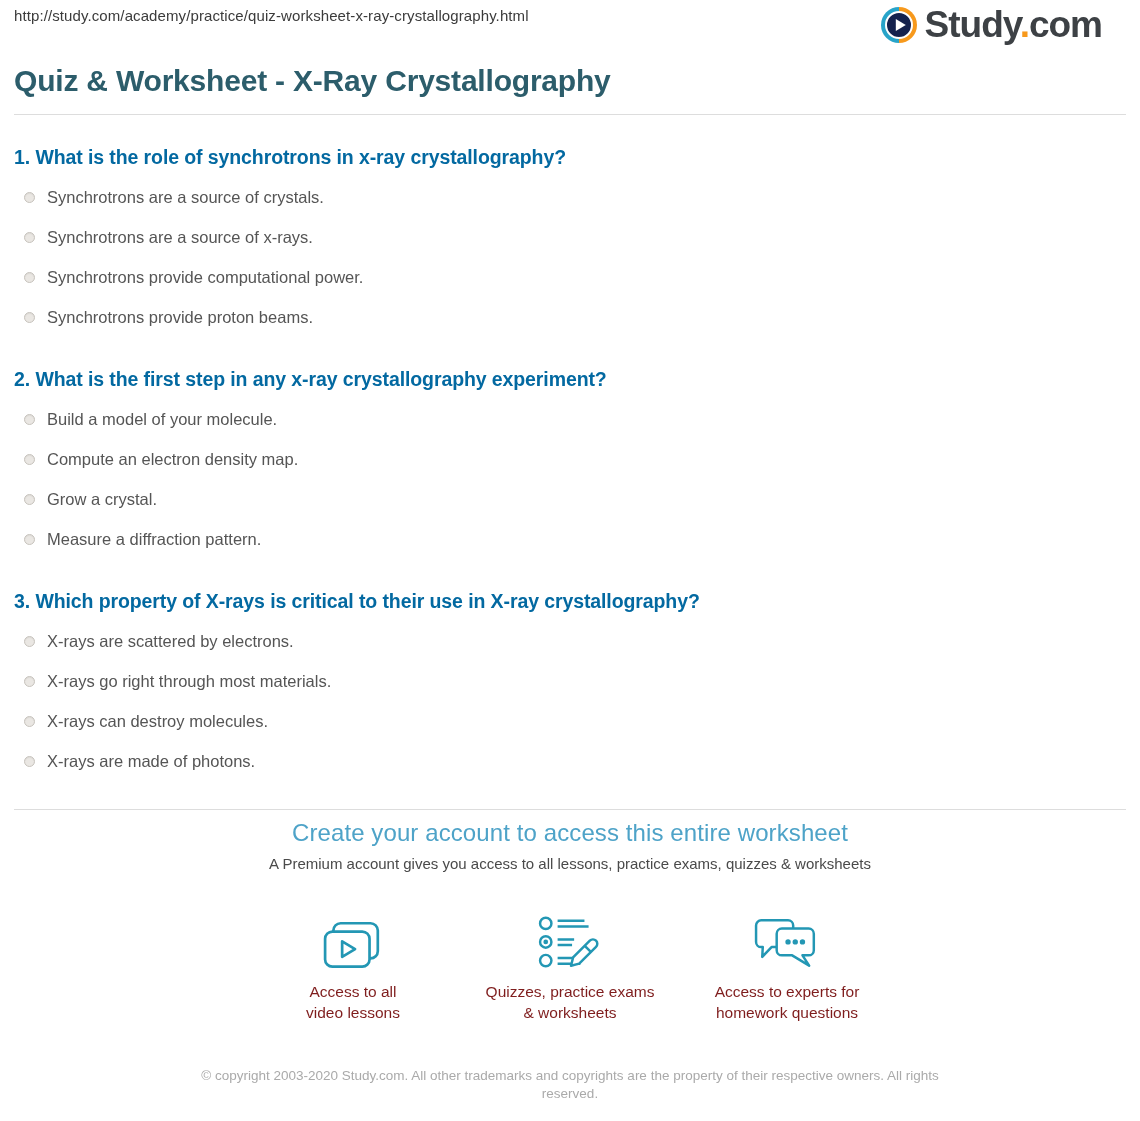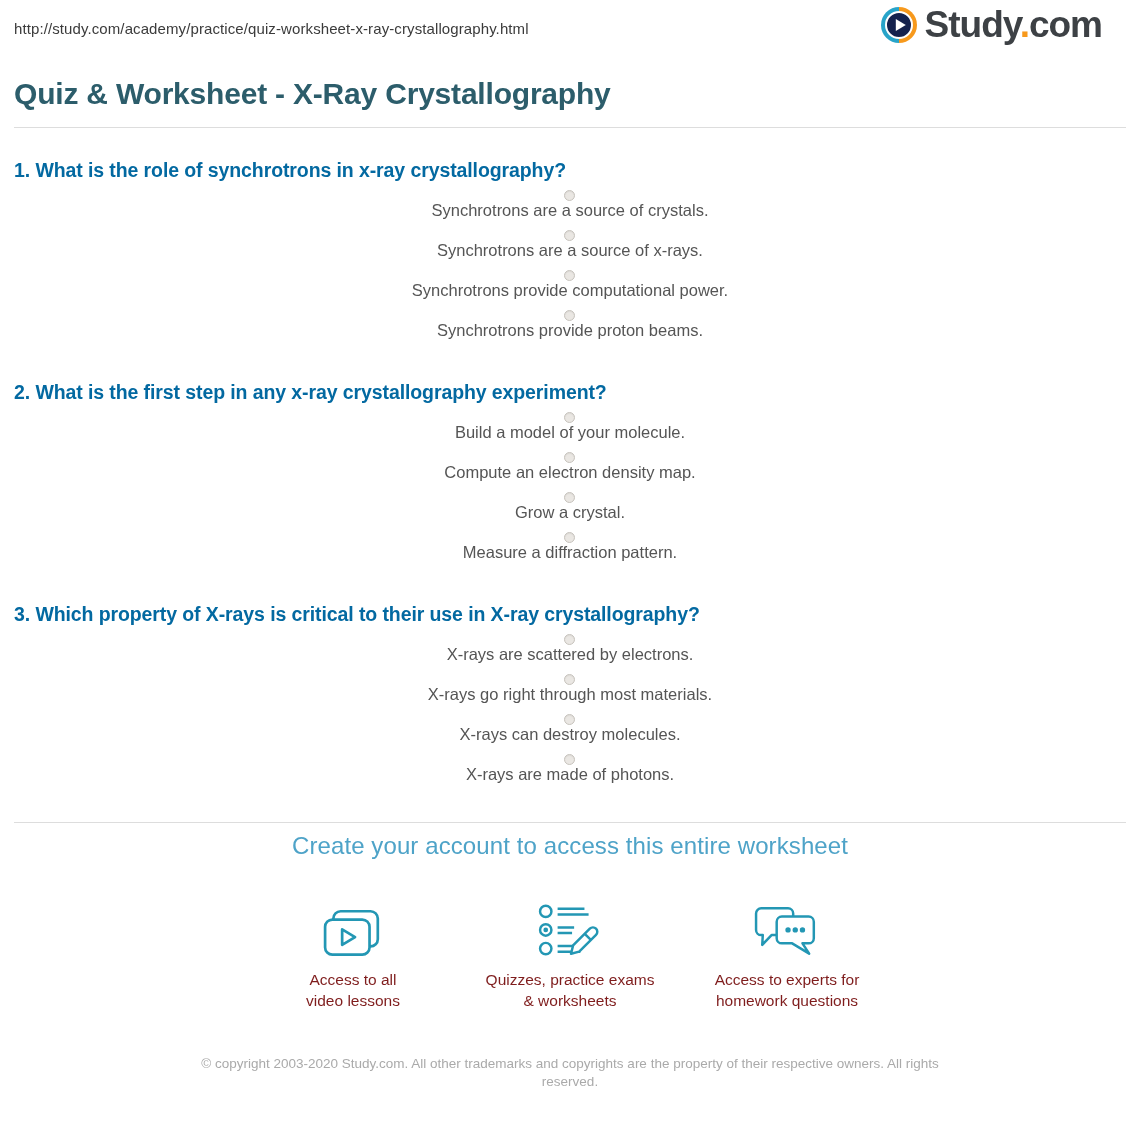--- a/index.html
+++ b/index.html
@@ -9,39 +9,39 @@
     height: 1121px;
     background: #ffffff;
     font-family: "Liberation Sans", sans-serif;
     color: #4a4a4a;
     position: relative;
     overflow: hidden;
   }
   .container { padding: 0 14px; }
 
   
-  .header { position: relative; padding-top: 20px; }
+  .header { position: relative; padding-top: 7px; }
   .url-text { font-size: 15px; color: #3b3b3b; letter-spacing: 0.1px; }
   .logo { position: absolute; top: 6px; right: 24px; display: flex; align-items: center; gap: 8px; }
   .logo-mark { width: 36px; height: 36px; border-radius: 50%; position: relative; flex: 0 0 auto;
     background: conic-gradient(#f7991c 0deg 180deg, #28a4c9 180deg 360deg); }
   .logo-core { position: absolute; inset: 4px; background: #15224d; border: 2.5px solid #ffffff; border-radius: 50%; }
   .logo-play { position: absolute; left: 54%; top: 50%; transform: translate(-42%, -50%);
     width: 0; height: 0; border-left: 10px solid #ffffff; border-top: 6.5px solid transparent; border-bottom: 6.5px solid transparent; }
   .logo-text { font-size: 37px; font-weight: 700; color: #3d4145; letter-spacing: -1px; line-height: 1; }
   .logo-text .dot { color: #f7991c; }
 
   
   .page-title { margin: 40px 0 0; font-size: 30px; font-weight: 700; color: #2c5d6b; letter-spacing: -0.2px; }
   .rule { border: none; border-top: 1px solid #dddddd; margin: 16px 0 0; }
 
   
   .question { margin-top: 31px; }
   .question-heading { margin: 0 0 8px; font-size: 19.5px; font-weight: 700; color: #0369a1; letter-spacing: -0.1px; }
-  .option-row { display: flex; align-items: center; height: 40px; cursor: default; flex-direction: column; }
+  .option-row { display: flex; align-items: center; height: 40px; cursor: default; }
   .radio { width: 11px; height: 11px; border-radius: 50%; background: #eae7e3; border: 1px solid #c7c3bd; margin: 0 12px 0 10px; flex: 0 0 auto; box-shadow: inset 0 1px 1px rgba(0,0,0,0.06); }
   .option-label { font-size: 16.5px; color: #555555; }
 
   .rule2 { border: none; border-top: 1px solid #dddddd; margin: 28px 0 0; }
 
   
   .cta { text-align: center; }
   .cta-heading { margin: 9px 0 0; font-size: 24px; font-weight: 400; color: #4ea3c8; letter-spacing: 0.1px; }
   .cta-sub { margin: 8px 0 0; font-size: 15px; color: #4a4a4a; }
 
@@ -131,20 +131,21 @@
     <div class="option-row">
       <span class="radio"></span>
       <span class="option-label">X-rays are made of photons.</span>
     </div>
   </div>
 
   <hr class="rule2">
 
   <div class="cta">
     <h3 class="cta-heading">Create your account to access this entire worksheet</h3>
+    <div class="cta-sub">A Premium account gives you access to all lessons, practice exams, quizzes &amp; worksheets</div>
 
     <div class="features">
 
       <div class="feature">
         <div class="feature-icon">
           <svg width="62" height="52" viewBox="0 0 60 50" fill="none" stroke="#2397b4" stroke-width="2.6">
             <rect x="11" y="3" width="43" height="34" rx="7"></rect>
             <rect x="3" y="11" width="43" height="34" rx="7" fill="#ffffff"></rect>
             <path d="M19.5 20.5 L32 28 L19.5 35.5 Z" stroke-linejoin="round"></path>
           </svg>

